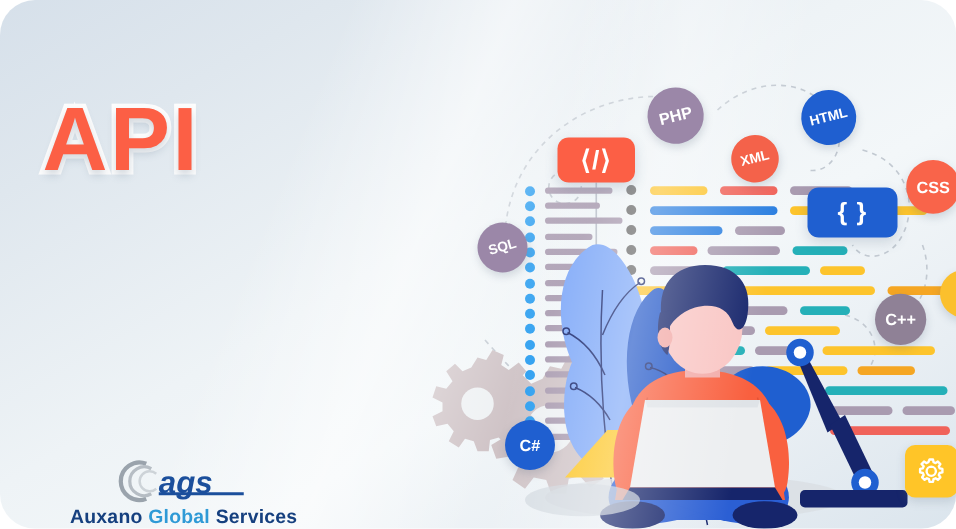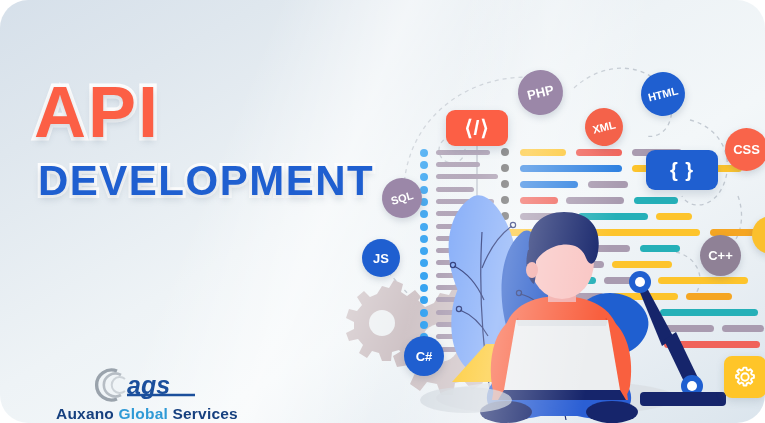--- a/index.html
+++ b/index.html
@@ -296,21 +296,20 @@
 
       <ellipse cx="466" cy="400" rx="46" ry="13" fill="#cfd6dd" opacity=".7"></ellipse>
     </g>
   </svg>
 
   <div class="sheen"></div>
   <div class="sheen2"></div>
 
   <div class="headline">
     <div class="h-api">API</div>
-    <div class="h-dev">DEVELOPMENT</div>
   </div>
 
   <div class="card" style="left:446px;top:110px;width:62px;height:36px;background:#fc5f45;font-size:21px;">
     <span class="glyph">⟨/⟩</span>
   </div>
 
   <div class="card" style="left:646px;top:150px;width:72px;height:40px;background:#1f5fd0;font-size:20px;">
     <span class="glyph">{   }</span>
   </div>
 
@@ -327,23 +326,20 @@
   </div>
 
   <div class="badge" style="left:725px;top:128px;width:43px;height:43px;background:#f9644a;font-size:13px;">
     <span>CSS</span>
   </div>
 
   <div class="badge" style="left:382px;top:178px;width:40px;height:40px;background:#9b87a8;font-size:11px;transform:rotate(-16deg);">
     <span>SQL</span>
   </div>
 
-  <div class="badge" style="left:362px;top:239px;width:38px;height:38px;background:#1f5fd0;font-size:13px;">
-    <span>JS</span>
-  </div>
 
   <div class="badge" style="left:700px;top:235px;width:41px;height:41px;background:#8f8196;font-size:13px;">
     <span>C++</span>
   </div>
 
   <div class="badge" style="left:404px;top:336px;width:40px;height:40px;background:#1f5fd0;font-size:13px;">
     <span>C#</span>
   </div>
 
   <div class="badge" style="left:752px;top:216px;width:38px;height:38px;background:#fbc02d;font-size:12px;">

